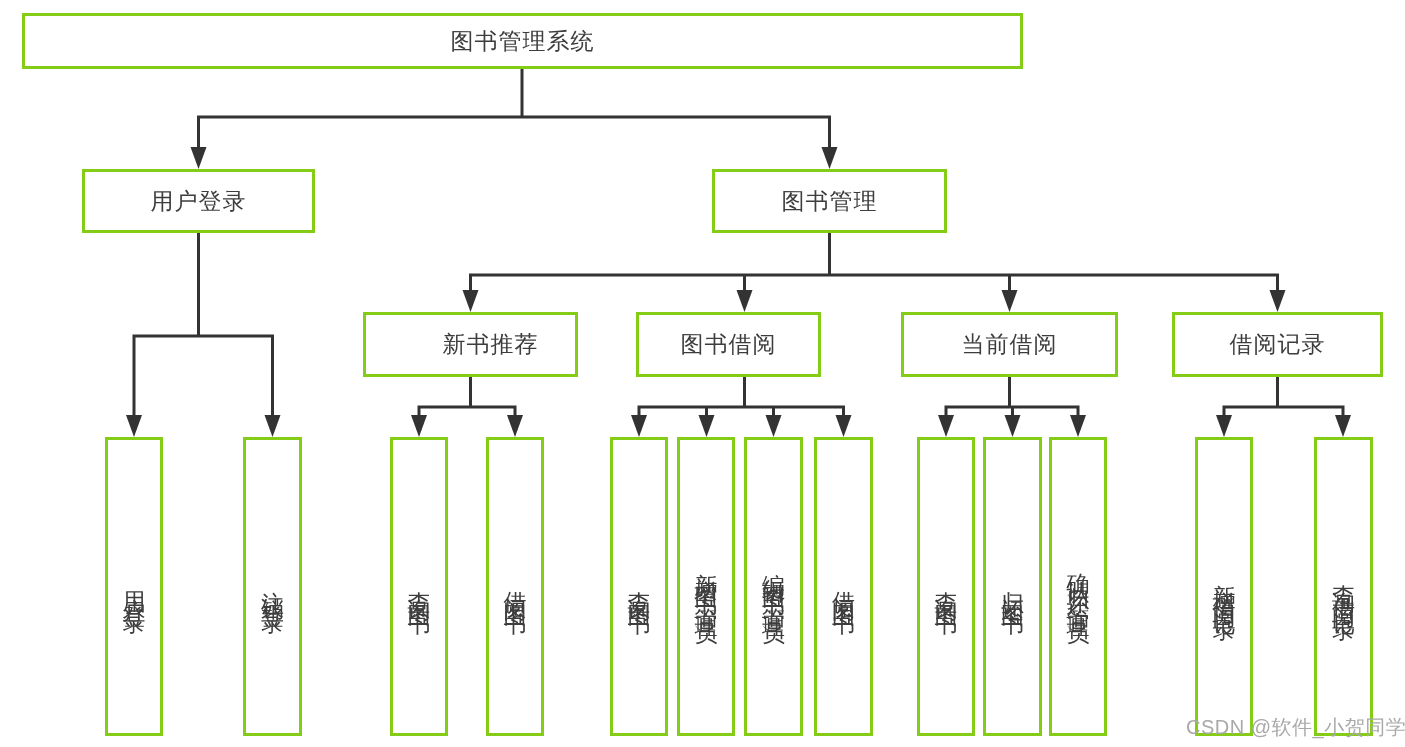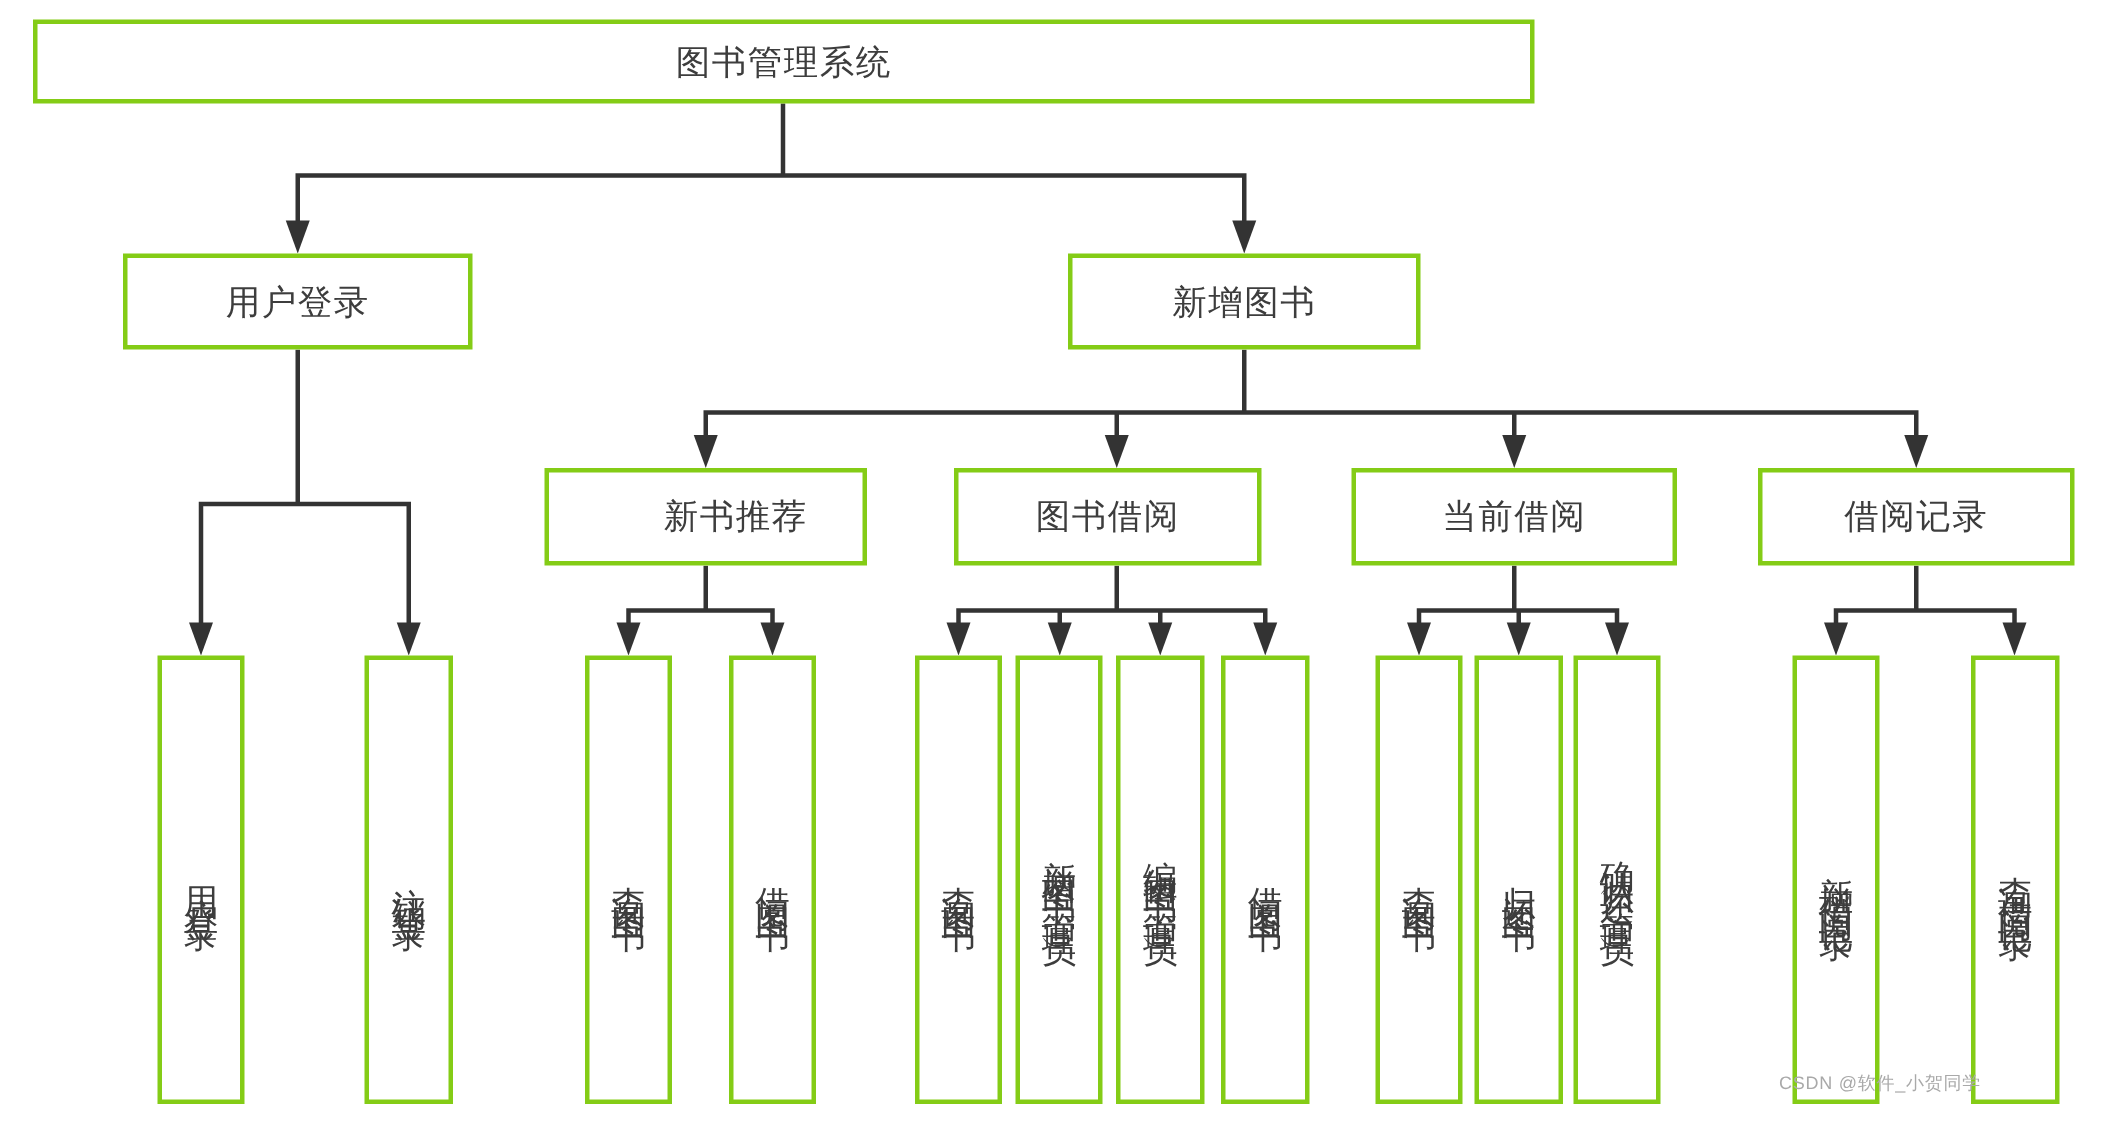--- a/index.html
+++ b/index.html
@@ -41,21 +41,21 @@
     writing-mode: vertical-lr;
     text-orientation: mixed;
     letter-spacing: 7px;
     line-height: 1;
     white-space: nowrap;
   }
   #watermark {
     position: absolute;
     left: 1186px;
     top: 714px;
-    font-size: 12px;
+    font-size: 20px;
     color: #a9a9a9;
     letter-spacing: 0.5px;
     white-space: nowrap;
     z-index: 5;
   }
 </style>
 </head>
 <body>
 
 <div id="canvas">
@@ -106,27 +106,27 @@
   </svg>
 
   <div class="node hbox" style="left:22px; top:13px; width:1001px; height:56px;">
     <span class="label">图书管理系统</span>
   </div>
 
   <div class="node hbox" style="left:82px; top:169px; width:233px; height:64px;">
     <span class="label">用户登录</span>
   </div>
   <div class="node hbox" style="left:712px; top:169px; width:235px; height:64px;">
-    <span class="label">新增图书</span>
+    <span class="label">图书管理</span>
   </div>
 
   <div class="node hbox" style="left:363px; top:312px; width:215px; height:65px;padding-left:40px;">
     <span class="label">新书推荐</span>
   </div>
-  <div class="node hbox" style="left:636px; top:312px; width:205px; height:65px;">
+  <div class="node hbox" style="left:636px; top:312px; width:185px; height:65px;">
     <span class="label">图书借阅</span>
   </div>
   <div class="node hbox" style="left:901px; top:312px; width:217px; height:65px;">
     <span class="label">当前借阅</span>
   </div>
   <div class="node hbox" style="left:1172px; top:312px; width:211px; height:65px;">
     <span class="label">借阅记录</span>
   </div>
 
   <div class="node vbox" style="left:105px; top:437px; width:58px; height:299px;">

